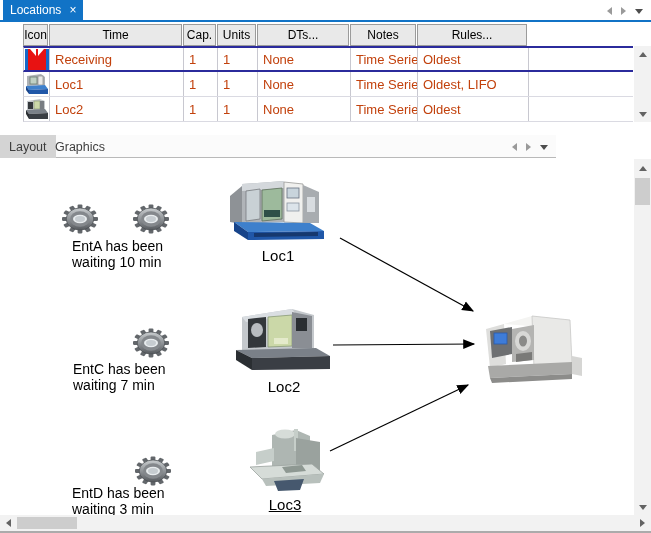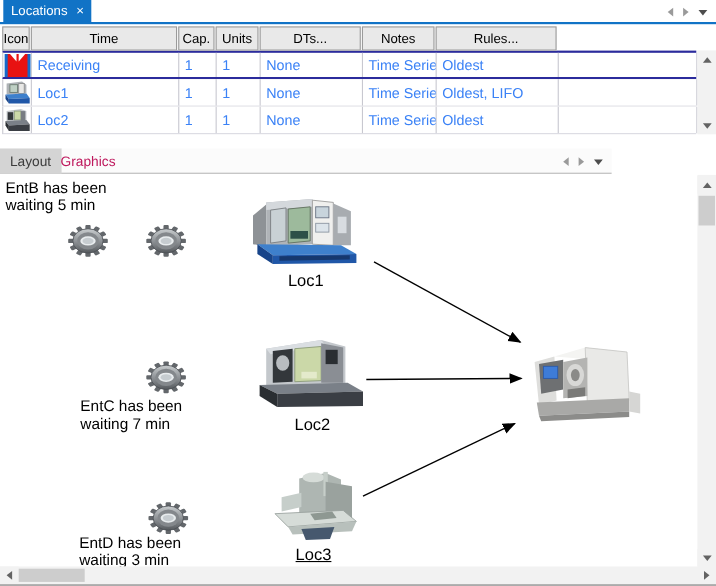--- a/index.html
+++ b/index.html
@@ -21,49 +21,49 @@
   .doc-tab .close { font-size:12px; line-height:1; color:#fff; }
   .accent-strip { left:0; top:20px; width:651px; height:2px; background:#1173C6; }
 
   .nav-tris { display:flex; align-items:center; gap:9px; }
   .tri { width:0; height:0; display:inline-block; }
   .tri-left  { border-top:4px solid transparent; border-bottom:4px solid transparent; border-right:5px solid #9a9a9a; }
   .tri-right { border-top:4px solid transparent; border-bottom:4px solid transparent; border-left:5px solid #9a9a9a; }
   .tri-down  { border-left:4px solid transparent; border-right:4px solid transparent; border-top:5px solid #4d4d4d; }
 
   
-  .cols { display:grid; grid-template-columns:26px 134px 34px 40px 93px 67px 111px 126px; }
+  .cols { display:grid; grid-template-columns:26px 134px 34px 40px 93px 67px 111px 126px;margin-left:21px; }
   .ltable { left:2px; top:24px; width:631px; }
   .th {
     height:22px; border:1px solid #9B9B9B; background:#E9E9E9;
     display:flex; align-items:center; justify-content:center;
     font-size:12px; color:#000; margin-right:1px; white-space:nowrap; overflow:hidden;
   }
   .trow { height:25px; background:#fff; border-bottom:1px solid #DADAE2; border-left:1px solid #C8C8D0; }
   .trow.selected { height:26px; border-top:2px solid #2B2B9C; border-bottom:2px solid #2B2B9C; }
   .td {
     display:flex; align-items:center; padding-left:5px;
-    border-right:1px solid #C8C8D0; font-size:13px; color:#3b82f6;
+    border-right:1px solid #C8C8D0; font-size:13px; color:#c2410c;
     overflow:hidden; white-space:nowrap;
   }
   .td.icon-cell { padding:0; justify-content:center; }
 
   
   .scroll-v-table { left:634px; top:46px; width:17px; height:76px; background:#F2F2F2; }
   .sb-btn { width:17px; height:16px; display:flex; align-items:center; justify-content:center; background:#F2F2F2; }
   .sb-up   { border-left:4px solid transparent; border-right:4px solid transparent; border-bottom:5px solid #636363; width:0;height:0; }
   .sb-down { border-left:4px solid transparent; border-right:4px solid transparent; border-top:5px solid #636363; width:0;height:0; }
   .sb-leftg  { border-top:4px solid transparent; border-bottom:4px solid transparent; border-right:5px solid #636363; width:0;height:0; }
   .sb-rightg { border-top:4px solid transparent; border-bottom:4px solid transparent; border-left:5px solid #636363; width:0;height:0; }
 
   
   .subtabs { left:0; top:135px; width:556px; height:23px; background:#FBFBFB; border-bottom:1px solid #B9B9B9; }
   .subtab { position:absolute; top:0; height:23px; display:flex; align-items:center; padding:0 9px; font-size:12.5px; cursor:default; }
   .subtab.active { background:#D4D4D4; color:#3c3c3c; }
-  .subtab.plain  { color:#be185d; }
+  .subtab.plain  { color:#404040; }
 
   
   .canvas { left:0; top:159px; width:633px; height:356px; background:#ffffff; overflow:hidden; }
   .annotation {
     position:absolute; font-size:14px; line-height:16px; color:#000;
     white-space:pre-line;
   }
   .loc-label { position:absolute; font-size:15px; color:#000; text-align:center; }
   .machine { position:absolute; }
   .gear { position:absolute; }
@@ -224,22 +224,22 @@
 </div>
 
 <div class="abs canvas">
 
   <svg class="abs" style="left:0;top:0;" width="633" height="356">
     <line x1="340" y1="79" x2="473" y2="152" stroke="#000" stroke-width="1.2" marker-end="url(#arrowHead)"></line>
     <line x1="333" y1="186" x2="474" y2="185" stroke="#000" stroke-width="1.2" marker-end="url(#arrowHead)"></line>
     <line x1="330" y1="292" x2="468" y2="226" stroke="#000" stroke-width="1.2" marker-end="url(#arrowHead)"></line>
   </svg>
 
-  <div class="annotation" style="left:5px;  top:3px;">EntB has been
-waiting 5 min</div>
+  <div class="annotation" style="left:72px; top:79px;">EntA has been
+waiting 10 min</div>
   <div class="annotation" style="left:73px; top:202px;">EntC has been
 waiting 7 min</div>
   <div class="annotation" style="left:72px; top:326px;">EntD has been
 waiting 3 min</div>
 
   <svg class="gear" style="left:58px;  top:42px;" width="44" height="36">
       <use href="#gearSym"></use>
     </svg>
   <svg class="gear" style="left:129px; top:42px;" width="44" height="36">
       <use href="#gearSym"></use>

